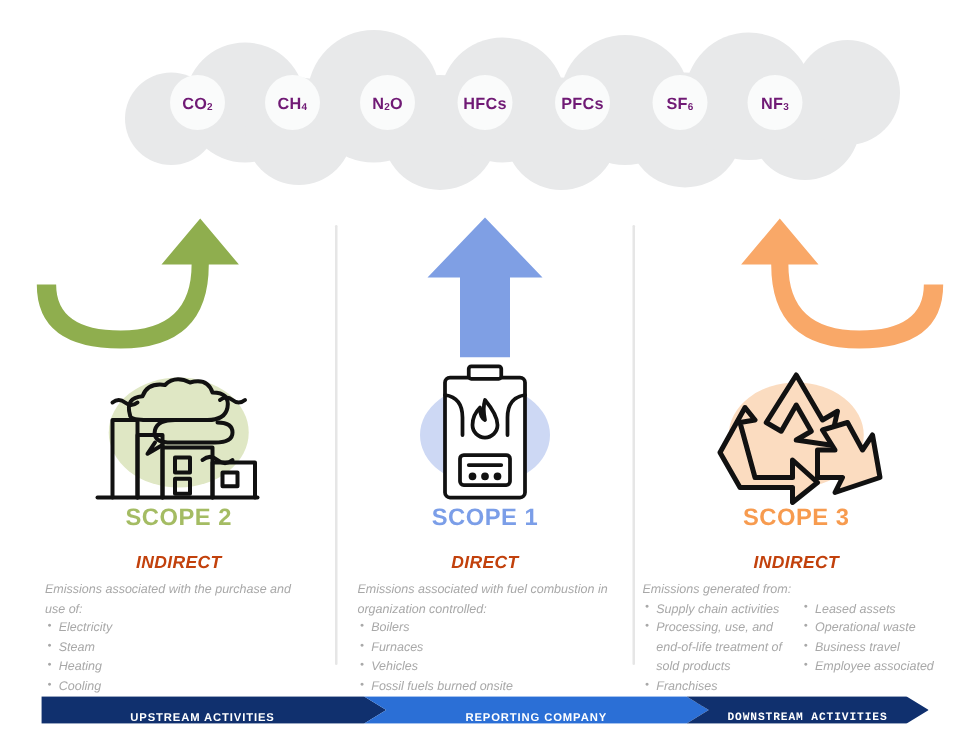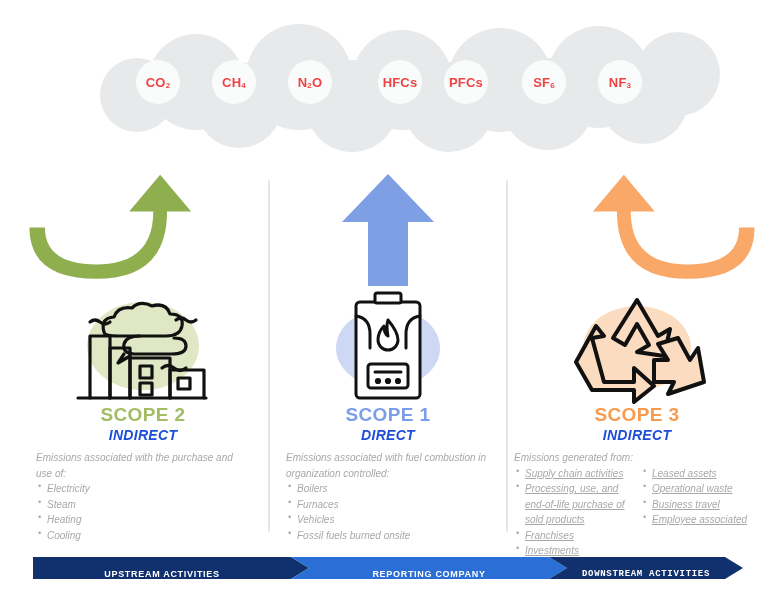--- a/index.html
+++ b/index.html
@@ -11,46 +11,46 @@
   }
   #stage { position: relative; width: 776px; height: 600px; background:#fff; }
 
   
   #cloud-area { position:absolute; left:0; top:0; width:776px; height:160px; }
   .puff { position:absolute; background:#e8e9ea; border-radius:50%; }
   .gas-bubble {
     position:absolute; border-radius:50%;
     background:#fafbfb;
     display:flex; align-items:center; justify-content:center;
-    color:#ef4444; font-weight:bold; font-size:13px;
+    color:#701a75; font-weight:bold; font-size:13px;
     letter-spacing:.2px;
   }
   .gas-bubble sub { font-size:8px; vertical-align: baseline; position:relative; top:3px; }
 
   
   #columns { position:absolute; left:0; top:168px; width:776px; height:370px; }
   .divider { position:absolute; top:12px; width:2px; height:352px; background:#e6e6e6; border-radius:2px; }
   .col { position:absolute; top:0; height:370px; }
   #col-scope2 { left:18px;  width:250px; }
   #col-scope1 { left:272px; width:232px; }
   #col-scope3 { left:508px; width:258px; }
 
   .arrow-zone { position:relative; height:118px; }
   .icon-zone  { position:relative; height:118px; }
 
   .scope-title { text-align:center; font-size:19px; font-weight:bold; letter-spacing:.4px; }
-  .scope-sub { text-align:center; font-size:14px; font-weight:bold; font-style:italic; color:#1d4ed8; letter-spacing:.3px; margin-top:1px; }
+  .scope-sub { text-align:center; font-size:14px; font-weight:bold; font-style:italic; color:#c2410c; letter-spacing:.3px; margin-top:15px; }
   .scope-body { margin-top:7px; font-size:10px; font-style:italic; color:#a8a8a8; line-height:1.55; }
   .scope-body .intro { display:block; }
   .scope-body ul { list-style:none; }
   .scope-body li { position:relative; padding-left:11px; }
   .scope-body li:before { content:"\2022"; position:absolute; left:2px; top:-1px; font-size:9px; }
   .center-intro { text-align:left; }
   .two-col { display:flex; gap:8px; }
-  .two-col ul { flex:1;text-decoration:underline; }
+  .two-col ul { flex:1; }
 
   
   #banner { position:absolute; left:33px; top:541px; width:710px; height:22px; }
   .chev { position:absolute; top:16px; height:22px; display:flex; align-items:flex-end; justify-content:center;
           color:#ffffff; font-size:9px; font-weight:bold; letter-spacing:.7px; }
   #chev-up   { left:0px;   width:276px; background:#10306e; clip-path: polygon(0 0, 258px 0, 276px 11px, 258px 22px, 0 22px); }
   #chev-rep  { left:258px; width:276px; background:#2b6fd6; clip-path: polygon(0 0, 258px 0, 276px 11px, 258px 22px, 0 22px, 18px 11px); }
   #chev-down { left:516px; width:194px; background:#10306e; clip-path: polygon(0 0, 176px 0, 194px 11px, 176px 22px, 0 22px, 18px 11px); font-family: Liberation Mono, monospace; }
   #chev-up span { margin-right:18px; }
 </style>
@@ -79,21 +79,21 @@
     </div>
     <div class="gas-bubble" style="left:212px;top:60px;width:44px;height:44px;">
       <span>CH</span>
         <sub>4</sub>
     </div>
     <div class="gas-bubble" style="left:288px;top:60px;width:44px;height:44px;">
       <span>N</span>
         <sub>2</sub>
         <span>O</span>
     </div>
-    <div class="gas-bubble" style="left:366px;top:60px;width:44px;height:44px;margin-left:12px;">
+    <div class="gas-bubble" style="left:366px;top:60px;width:44px;height:44px;">
       <span>HFCs</span>
     </div>
     <div class="gas-bubble" style="left:444px;top:60px;width:44px;height:44px;">
       <span>PFCs</span>
     </div>
     <div class="gas-bubble" style="left:522px;top:60px;width:44px;height:44px;">
       <span>SF</span>
         <sub>6</sub>
     </div>
     <div class="gas-bubble" style="left:598px;top:60px;width:44px;height:44px;">
@@ -201,21 +201,21 @@
           </g>
         </svg>
       </div>
       <div class="scope-title" style="color:#f79b4f;">SCOPE 3</div>
       <div class="scope-sub">INDIRECT</div>
       <div class="scope-body" style="padding:0 6px;">
         <span class="intro center-intro">Emissions generated from:</span>
         <div class="two-col">
           <ul>
             <li>Supply chain activities</li>
-            <li>Processing, use, and end-of-life purchase of sold products</li>
+            <li>Processing, use, and end-of-life treatment of sold products</li>
             <li>Franchises</li>
             <li>Investments</li>
           </ul>
           <ul>
             <li>Leased assets</li>
             <li>Operational waste</li>
             <li>Business travel</li>
             <li>Employee associated</li>
           </ul>
         </div>

